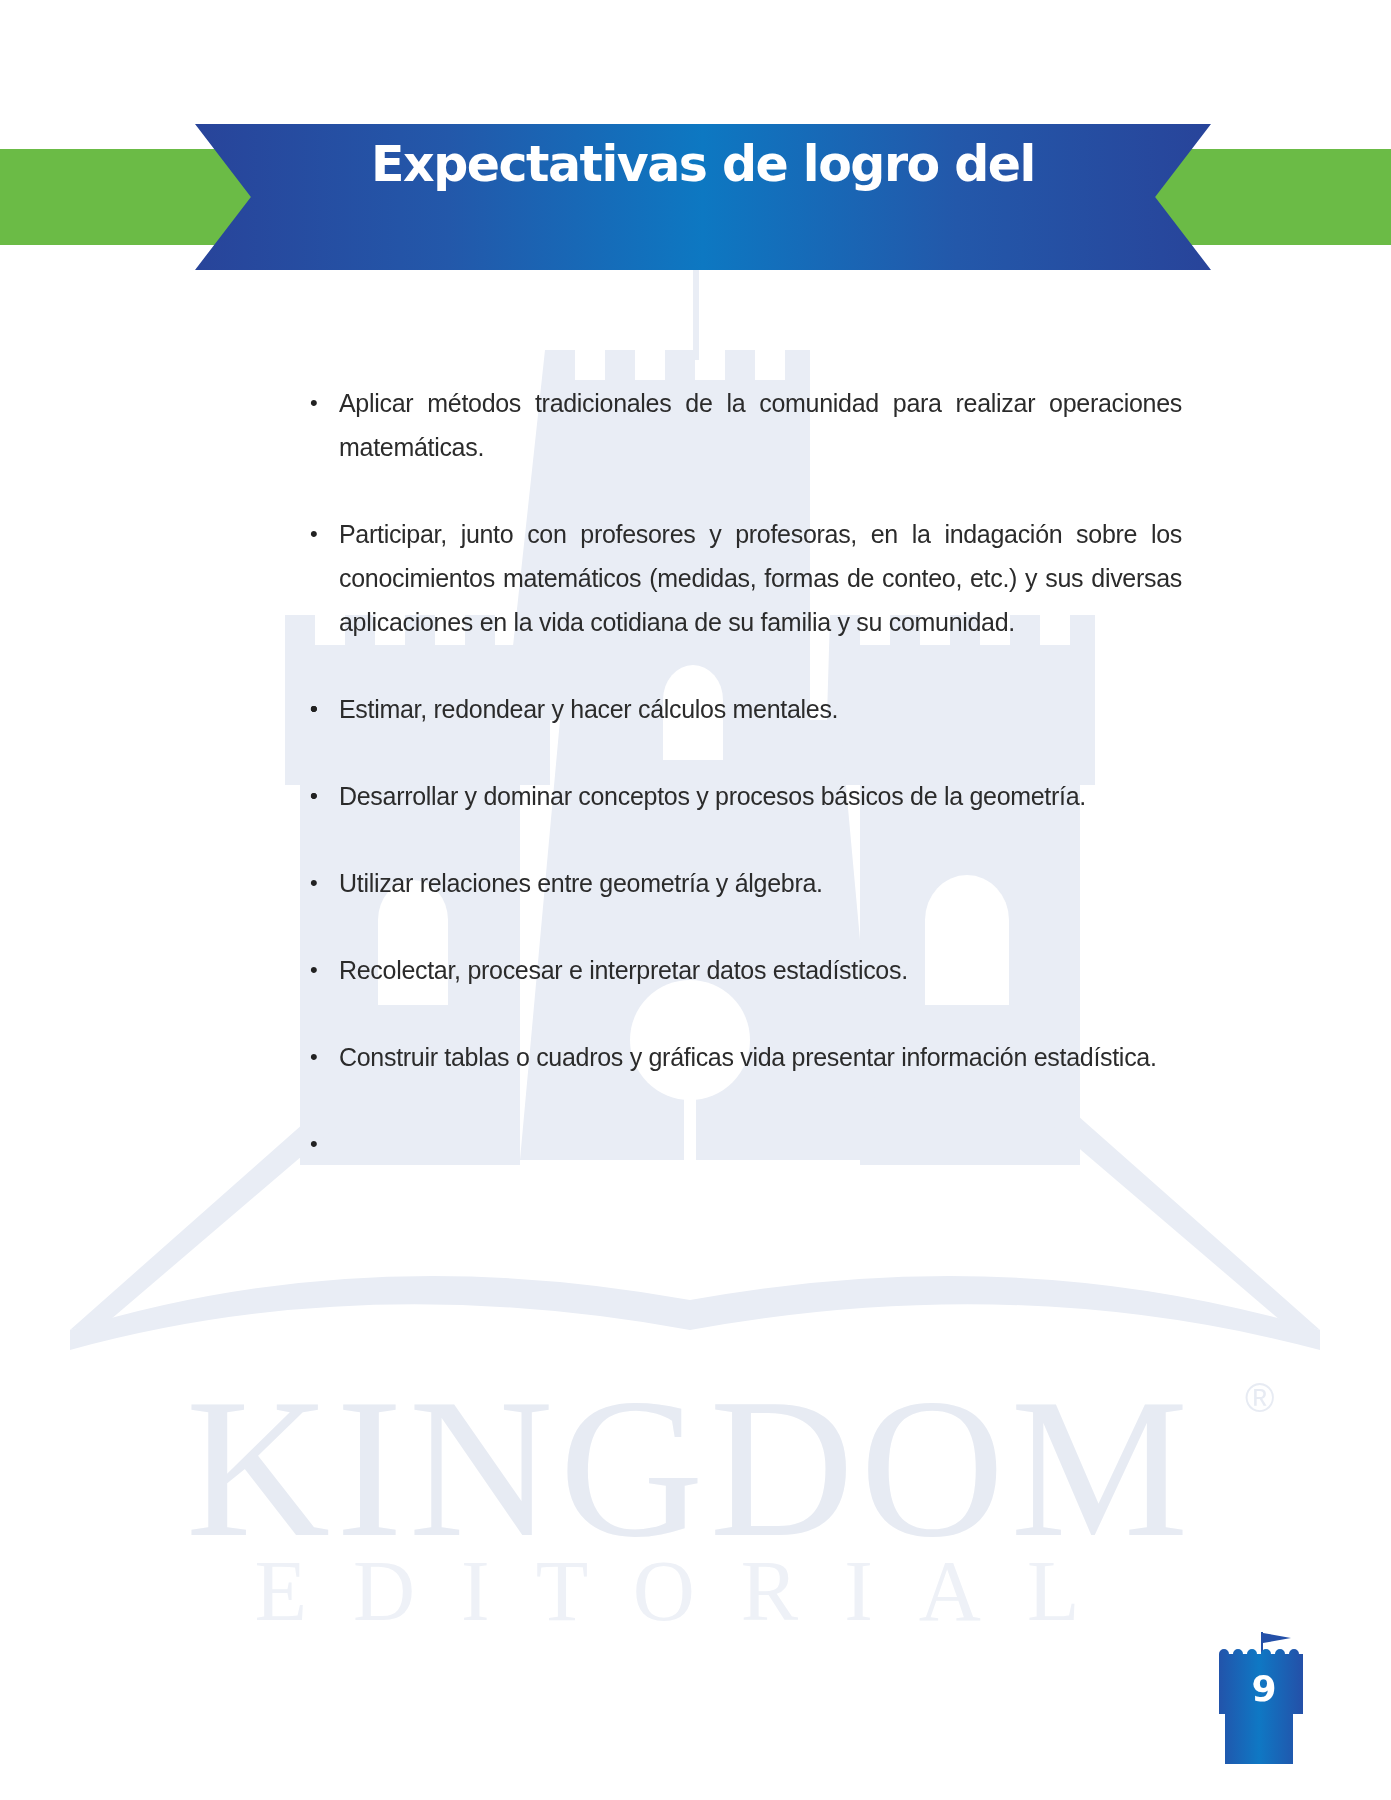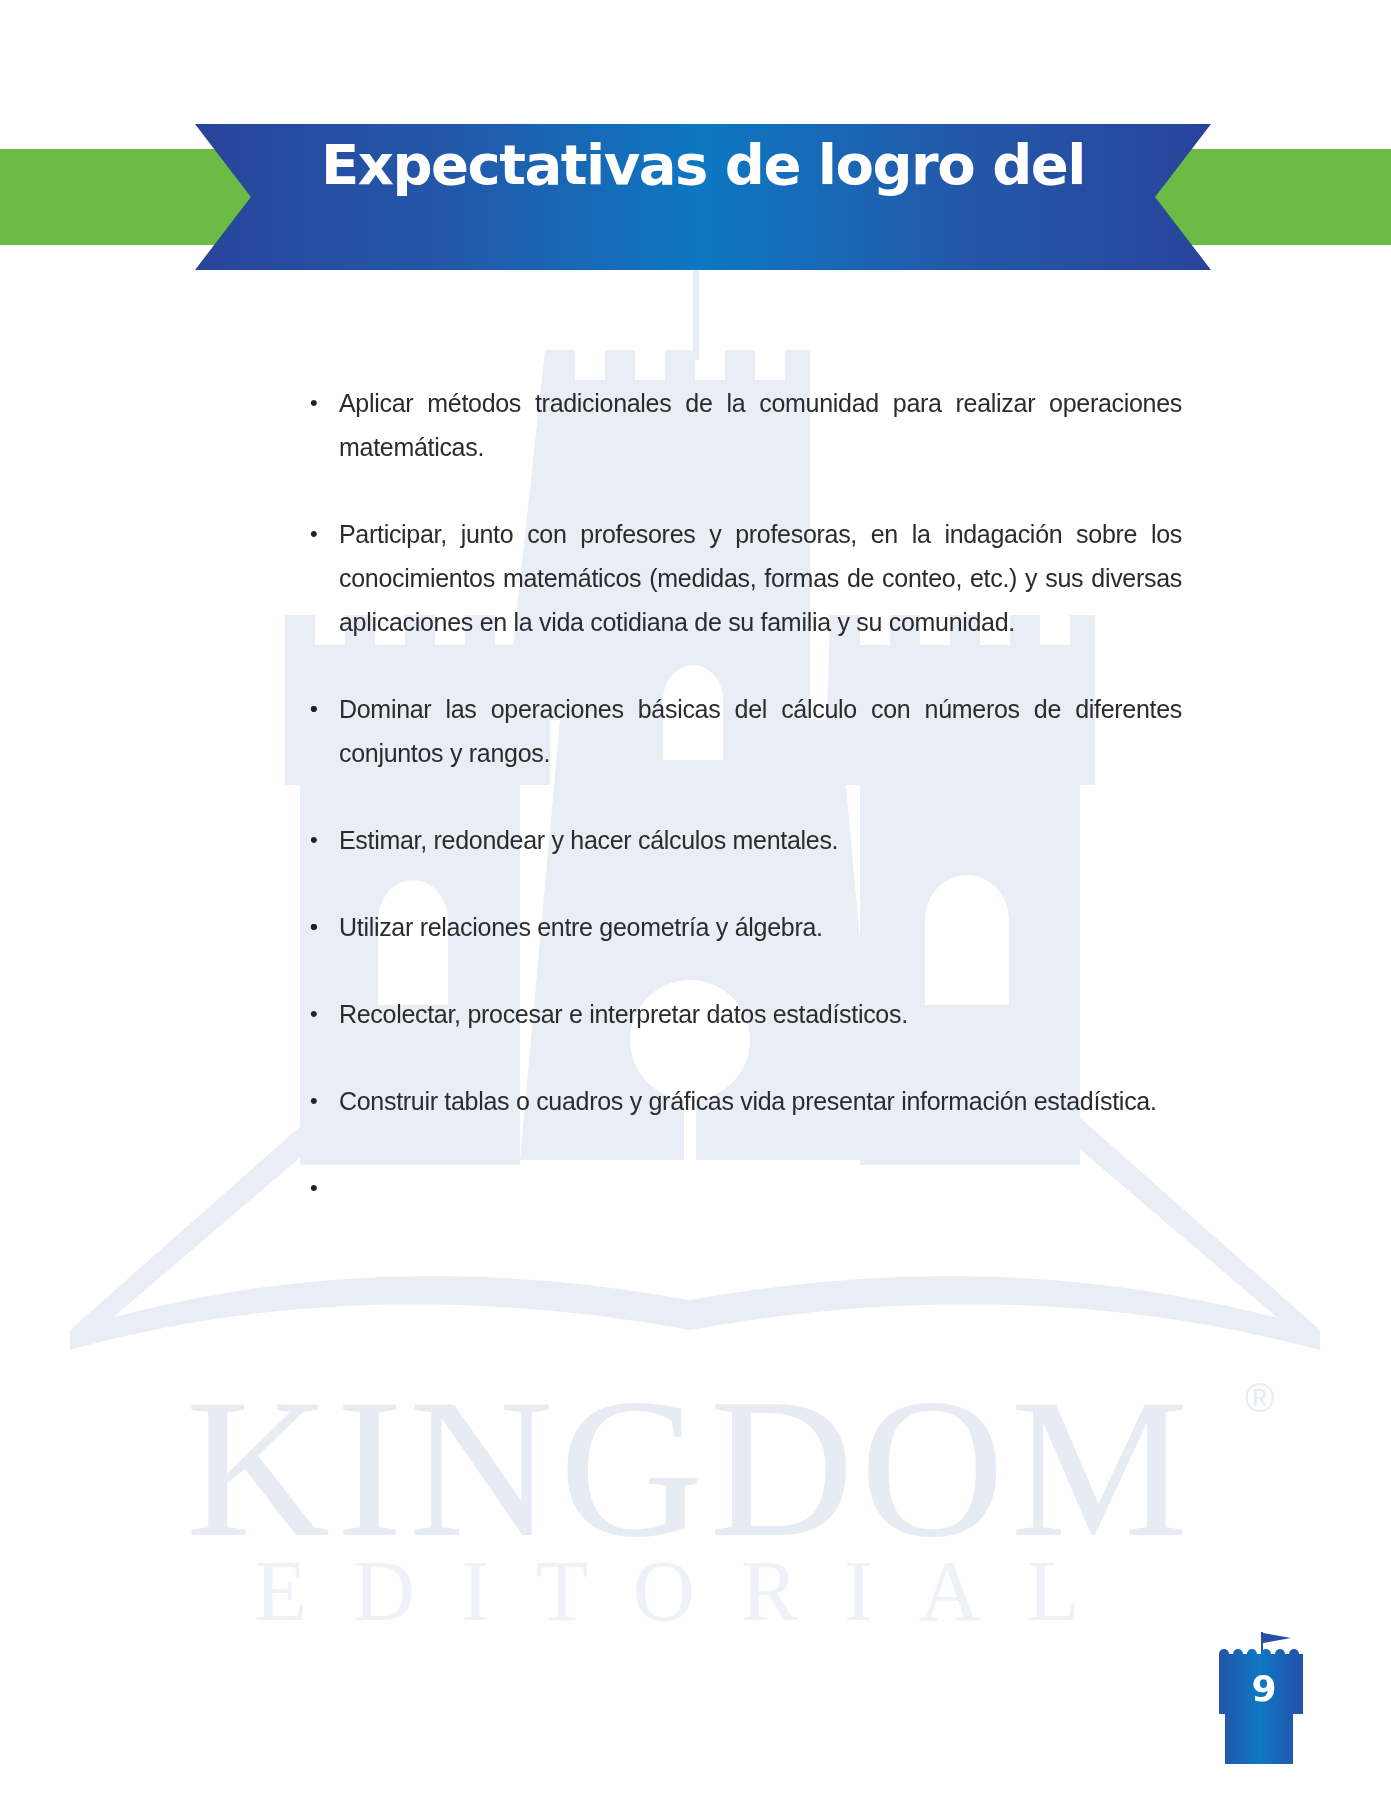--- a/index.html
+++ b/index.html
@@ -4,21 +4,21 @@
 <style>
   html, body { margin:0; padding:0; }
   body { width:1391px; height:1800px; position:relative; background:#ffffff; overflow:hidden;
          font-family:"Liberation Sans", "DejaVu Sans", sans-serif; }
   .watermark { position:absolute; left:0; top:0; width:1391px; height:1800px; pointer-events:none; }
   .green-band { position:absolute; left:0; top:149px; width:1391px; height:96px; background:#6bbb46; }
   .banner { position:absolute; left:195px; top:124px; width:1016px; height:146px;
             background:linear-gradient(90deg,#28449a 0%,#2358aa 25%,#0d78c2 50%,#2358aa 75%,#28449a 100%);
             clip-path:polygon(0 0,100% 0,94.5% 50%,100% 100%,0 100%,5.5% 50%); }
   .banner-title { position:absolute; left:195px; top:134px; width:1016px; text-align:center; color:#fff;
-                  font-family:"DejaVu Sans", sans-serif; font-weight:bold; font-size:56px; line-height:61px;
+                  font-family:"DejaVu Sans", sans-serif; font-weight:bold; font-size:49px; line-height:61px;
                   letter-spacing:-1.5px; }
   .content { position:absolute; left:310px; top:381px; width:872px; }
   .item { position:relative; padding-left:29px; font-size:25px; line-height:44px; color:#2b2b2b;
           text-align:justify; margin-bottom:43px; font-family:"Liberation Sans", sans-serif; letter-spacing:-0.3px; }
   .item .bullet { position:absolute; left:0; top:0; width:29px; color:#222; font-size:22px; }
   .page-badge { position:absolute; left:1219px; top:1630px; width:90px; height:135px; }
   .page-number { position:absolute; left:1219px; top:1668px; width:90px; text-align:center; color:#fff;
                  font-family:"DejaVu Sans", sans-serif; font-weight:bold; font-size:36px; }
 </style>
 </head>
@@ -56,24 +56,24 @@
 <div class="green-band"></div>
 <div class="banner"></div>
 <div class="banner-title">
   <div>Expectativas de logro del</div>
 </div>
 
 <div class="content">
   <div class="item"><span class="bullet">•</span><span>Aplicar métodos tradicionales de la comunidad para realizar operaciones matemáticas.</span></div>
   <div class="item"><span class="bullet">•</span><span>Participar, junto con profesores y profesoras, en la indagación sobre los conocimientos matemáticos (medidas, formas de conteo, etc.) y sus diversas aplicaciones en la vida cotidiana de su familia y su comunidad.</span></div>
   <div class="item"><span class="bullet">•</span></div>
-  <div class="item"><span class="bullet">•</span><span>Dominar las operaciones básicas del cálculo con números de diferentes conjuntos y rangos.</span></div>
+  <div class="item"><span class="bullet">•</span></div>
   <div class="item"><span class="bullet">•</span><span>Estimar, redondear y hacer cálculos mentales.</span></div>
   <div class="item"><span class="bullet">•</span></div>
-  <div class="item"><span class="bullet">•</span></div>
+  <div class="item"><span class="bullet">•</span><span>Desarrollar y dominar conceptos y procesos básicos de la geometría.</span></div>
   <div class="item"><span class="bullet">•</span><span>Utilizar relaciones entre geometría y álgebra.</span></div>
   <div class="item"><span class="bullet">•</span><span>Recolectar, procesar e interpretar datos estadísticos.</span></div>
   <div class="item"><span class="bullet">•</span><span>Construir tablas o cuadros y gráficas vida presentar información estadística.</span></div>
   <div class="item"><span class="bullet">•</span></div>
 </div>
 
 <svg class="page-badge" viewBox="0 0 90 135" xmlns="http://www.w3.org/2000/svg">
   <defs>
     <linearGradient id="tg" x1="0" x2="1" y1="0" y2="0">
       <stop offset="0" stop-color="#2450a8"></stop>

